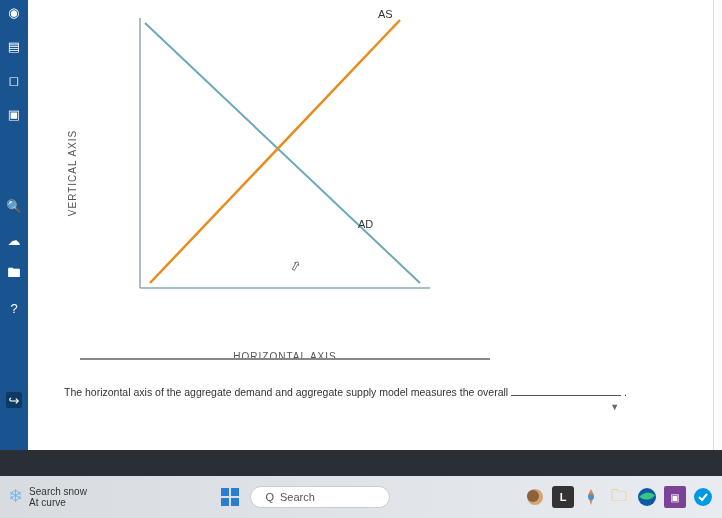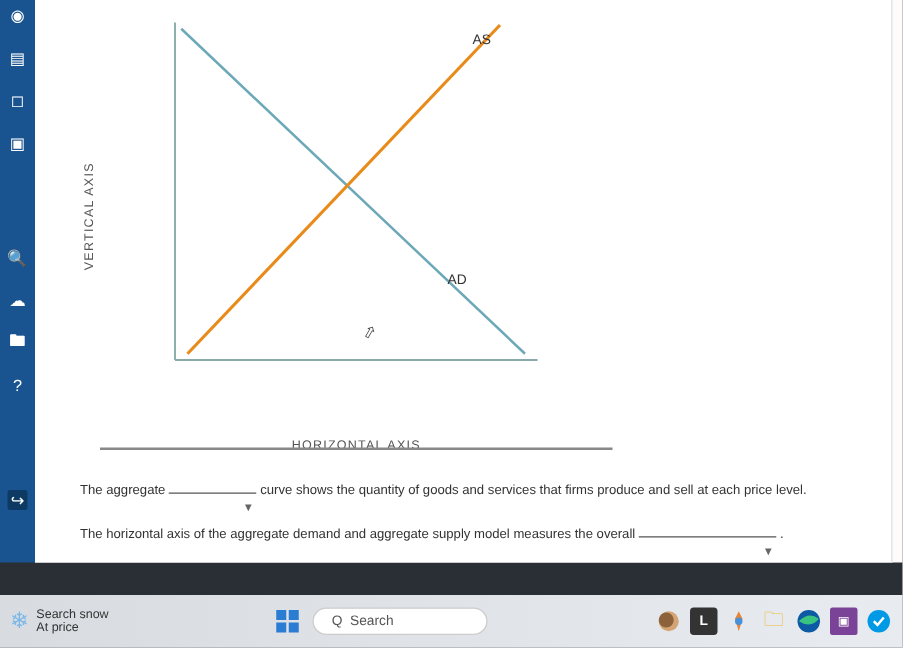--- a/index.html
+++ b/index.html
@@ -50,51 +50,46 @@
     <div class="chart-container">
       <svg width="410" height="300" viewBox="0 0 410 300">
 
         <line x1="60" y1="10" x2="60" y2="280" stroke="#8aa" stroke-width="1.5"></line>
         <line x1="60" y1="280" x2="350" y2="280" stroke="#8aa" stroke-width="1.5"></line>
 
         <line x1="65" y1="15" x2="340" y2="275" stroke="#6ca8b8" stroke-width="2"></line>
 
         <line x1="70" y1="275" x2="320" y2="12" stroke="#e88b1a" stroke-width="2.5"></line>
       </svg>
-      <span class="as-label" style="left:298px;top:18px">AS</span>
+      <span class="as-label" style="left:298px;top:0">AS</span>
       <span class="as-label" style="left:278px;top:210px">AD</span>
       <span class="ylabel">VERTICAL AXIS</span>
       <span class="xlabel">HORIZONTAL AXIS</span>
       <span class="cursor-arrow">⬀</span>
     </div>
 
     <div class="divider"></div>
 
     <div class="questions">
-      <span class="question-line">
-        <span>The aggregate </span>
-        <span class="blank-select"></span>
-        <span> curve shows the quantity of goods and services that firms produce and sell at each price level.</span>
-      </span>
       <span class="question-line">
         <span>The horizontal axis of the aggregate demand and aggregate supply model measures the overall </span>
         <span class="blank-select" style="min-width:110px"></span>
         <span> .</span>
       </span>
     </div>
 
   </div>
 </div>
 
 <div class="taskbar">
   <div class="weather">
     <span class="weather-icon">❄</span>
     <div>
       <div>Search snow</div>
-      <div>At price</div>
+      <div>At curve</div>
     </div>
   </div>
   <div class="taskbar-center">
     <svg class="win-icon" viewBox="0 0 20 20">
       <rect x="1" y="1" width="8" height="8" fill="#2b7cd3"></rect>
         <rect x="11" y="1" width="8" height="8" fill="#2b7cd3"></rect>
       <rect x="1" y="11" width="8" height="8" fill="#2b7cd3"></rect>
         <rect x="11" y="11" width="8" height="8" fill="#2b7cd3"></rect>
     </svg>
     <div class="search-box">

